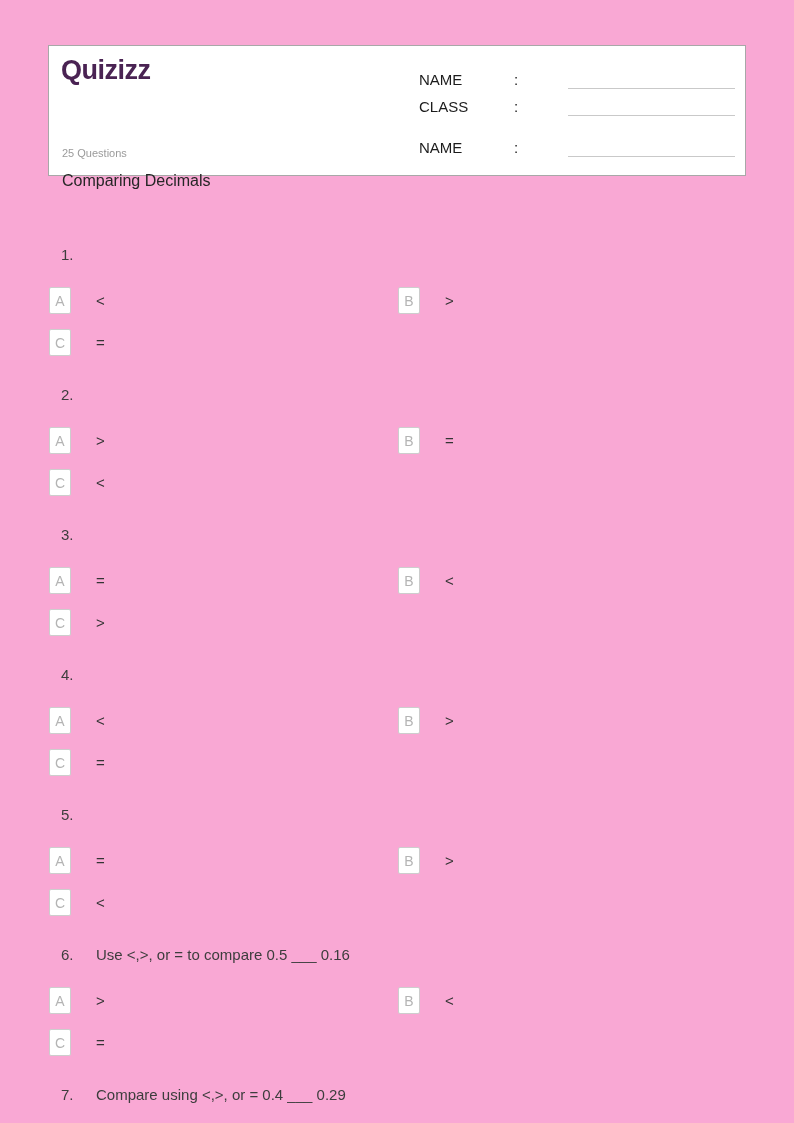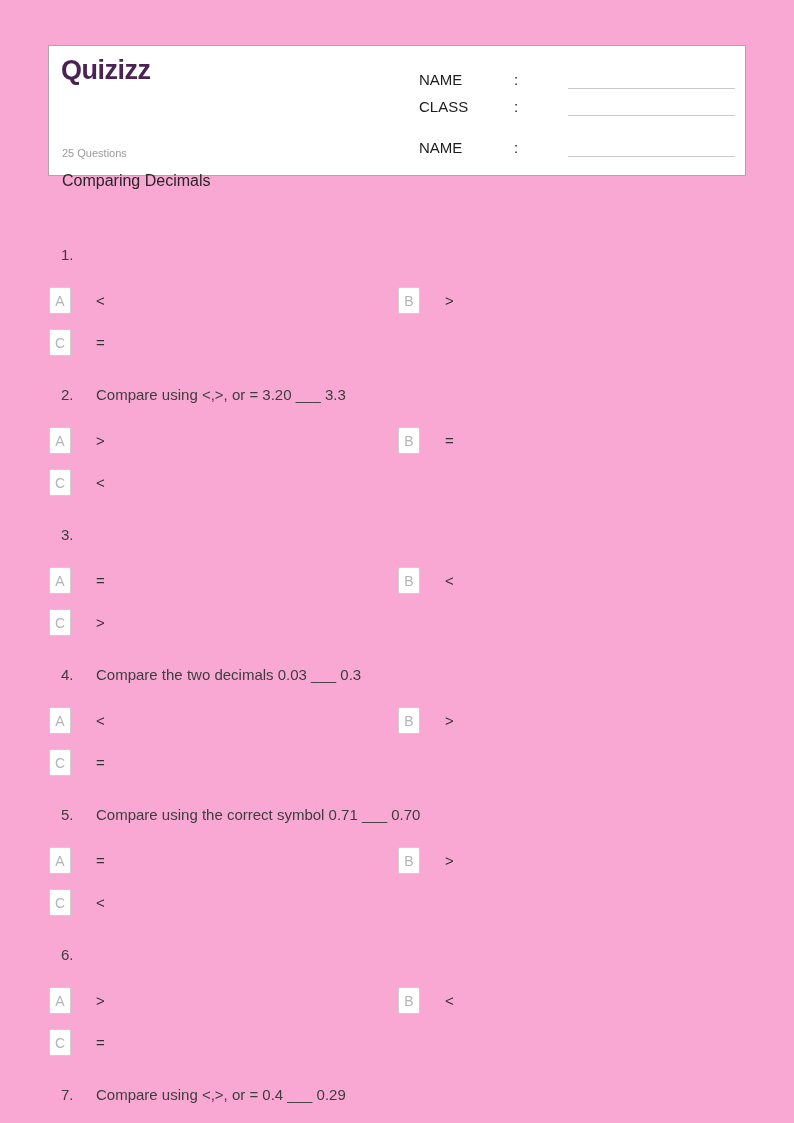--- a/index.html
+++ b/index.html
@@ -103,21 +103,20 @@
         <div class="option opt-c">
           <span class="opt-box">C</span>
           <span class="opt-sym">=</span>
         </div>
       </div>
     </div>
 
     <div class="q-block">
       <div class="q-head">
         <span class="q-num">2.</span>
-        <span class="q-text">Compare using &lt;,&gt;, or = 3.20 ___ 3.3</span>
       </div>
       <div class="opt-row">
         <div class="option opt-a">
           <span class="opt-box">A</span>
           <span class="opt-sym">&gt;</span>
         </div>
         <div class="option opt-b">
           <span class="opt-box">B</span>
           <span class="opt-sym">=</span>
         </div>
@@ -148,21 +147,20 @@
         <div class="option opt-c">
           <span class="opt-box">C</span>
           <span class="opt-sym">&gt;</span>
         </div>
       </div>
     </div>
 
     <div class="q-block">
       <div class="q-head">
         <span class="q-num">4.</span>
-        <span class="q-text">Compare the two decimals 0.03 ___ 0.3</span>
       </div>
       <div class="opt-row">
         <div class="option opt-a">
           <span class="opt-box">A</span>
           <span class="opt-sym">&lt;</span>
         </div>
         <div class="option opt-b">
           <span class="opt-box">B</span>
           <span class="opt-sym">&gt;</span>
         </div>
@@ -171,21 +169,20 @@
         <div class="option opt-c">
           <span class="opt-box">C</span>
           <span class="opt-sym">=</span>
         </div>
       </div>
     </div>
 
     <div class="q-block">
       <div class="q-head">
         <span class="q-num">5.</span>
-        <span class="q-text">Compare using the correct symbol 0.71 ___ 0.70</span>
       </div>
       <div class="opt-row">
         <div class="option opt-a">
           <span class="opt-box">A</span>
           <span class="opt-sym">=</span>
         </div>
         <div class="option opt-b">
           <span class="opt-box">B</span>
           <span class="opt-sym">&gt;</span>
         </div>
@@ -194,20 +191,21 @@
         <div class="option opt-c">
           <span class="opt-box">C</span>
           <span class="opt-sym">&lt;</span>
         </div>
       </div>
     </div>
 
     <div class="q-block">
       <div class="q-head">
         <span class="q-num">6.</span>
+        <span class="q-text">Use &lt;,&gt;, or = to compare 0.5 ___ 0.16</span>
       </div>
       <div class="opt-row">
         <div class="option opt-a">
           <span class="opt-box">A</span>
           <span class="opt-sym">&gt;</span>
         </div>
         <div class="option opt-b">
           <span class="opt-box">B</span>
           <span class="opt-sym">&lt;</span>
         </div>

